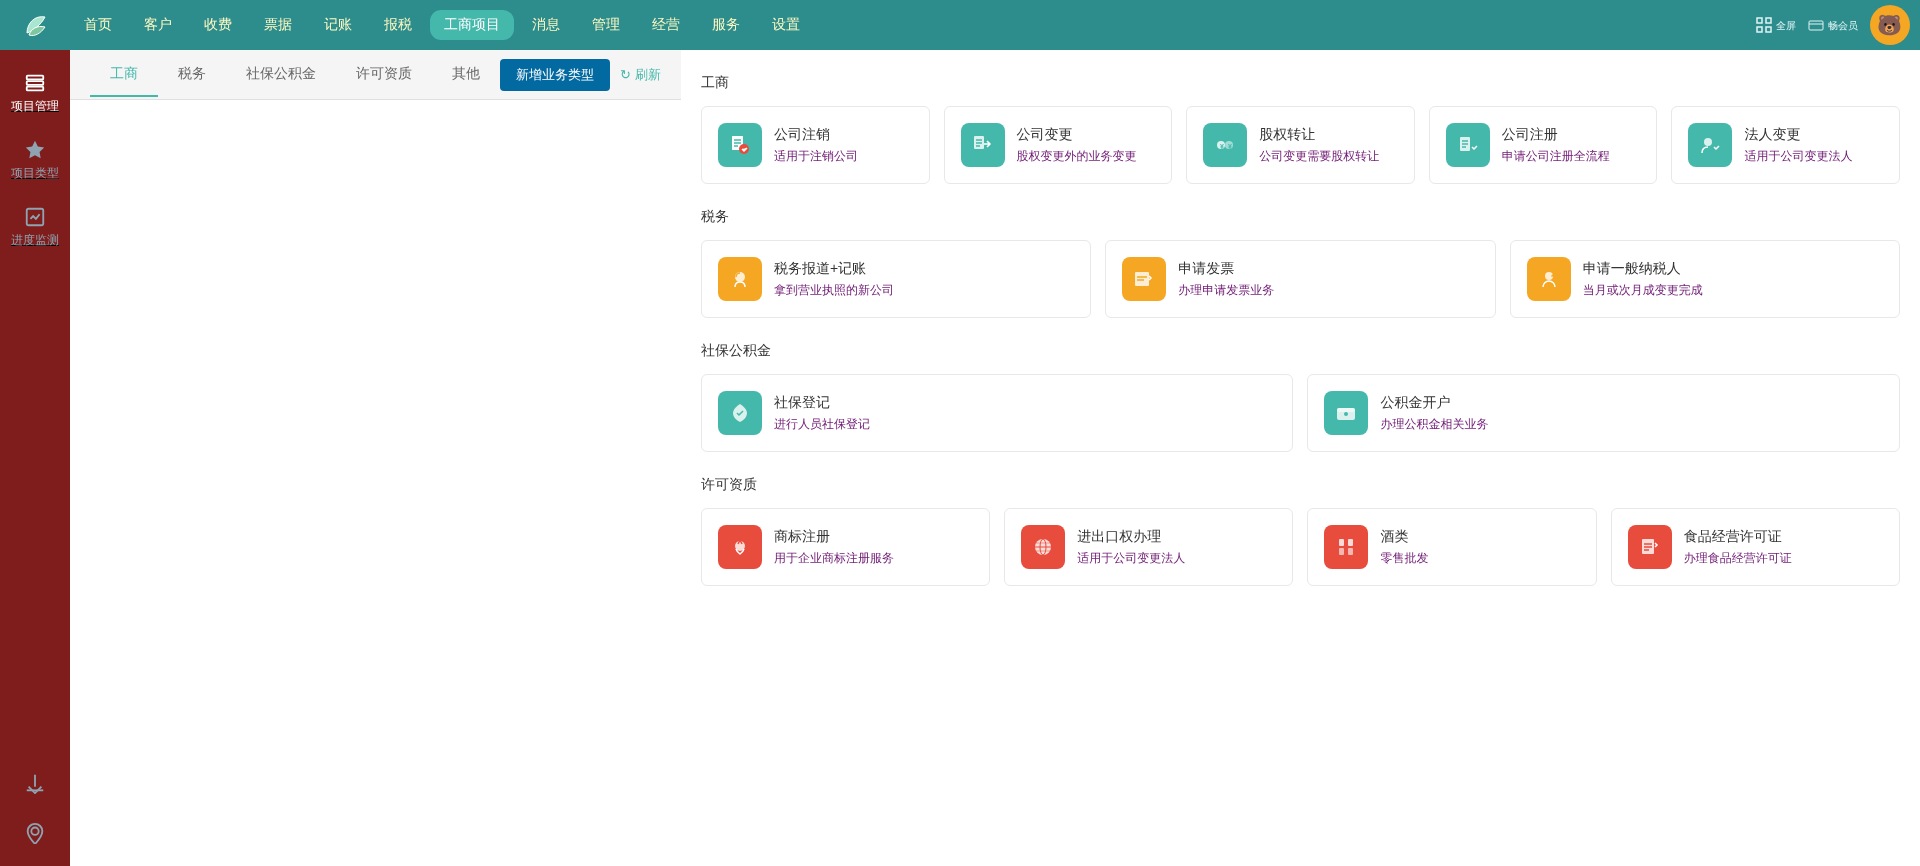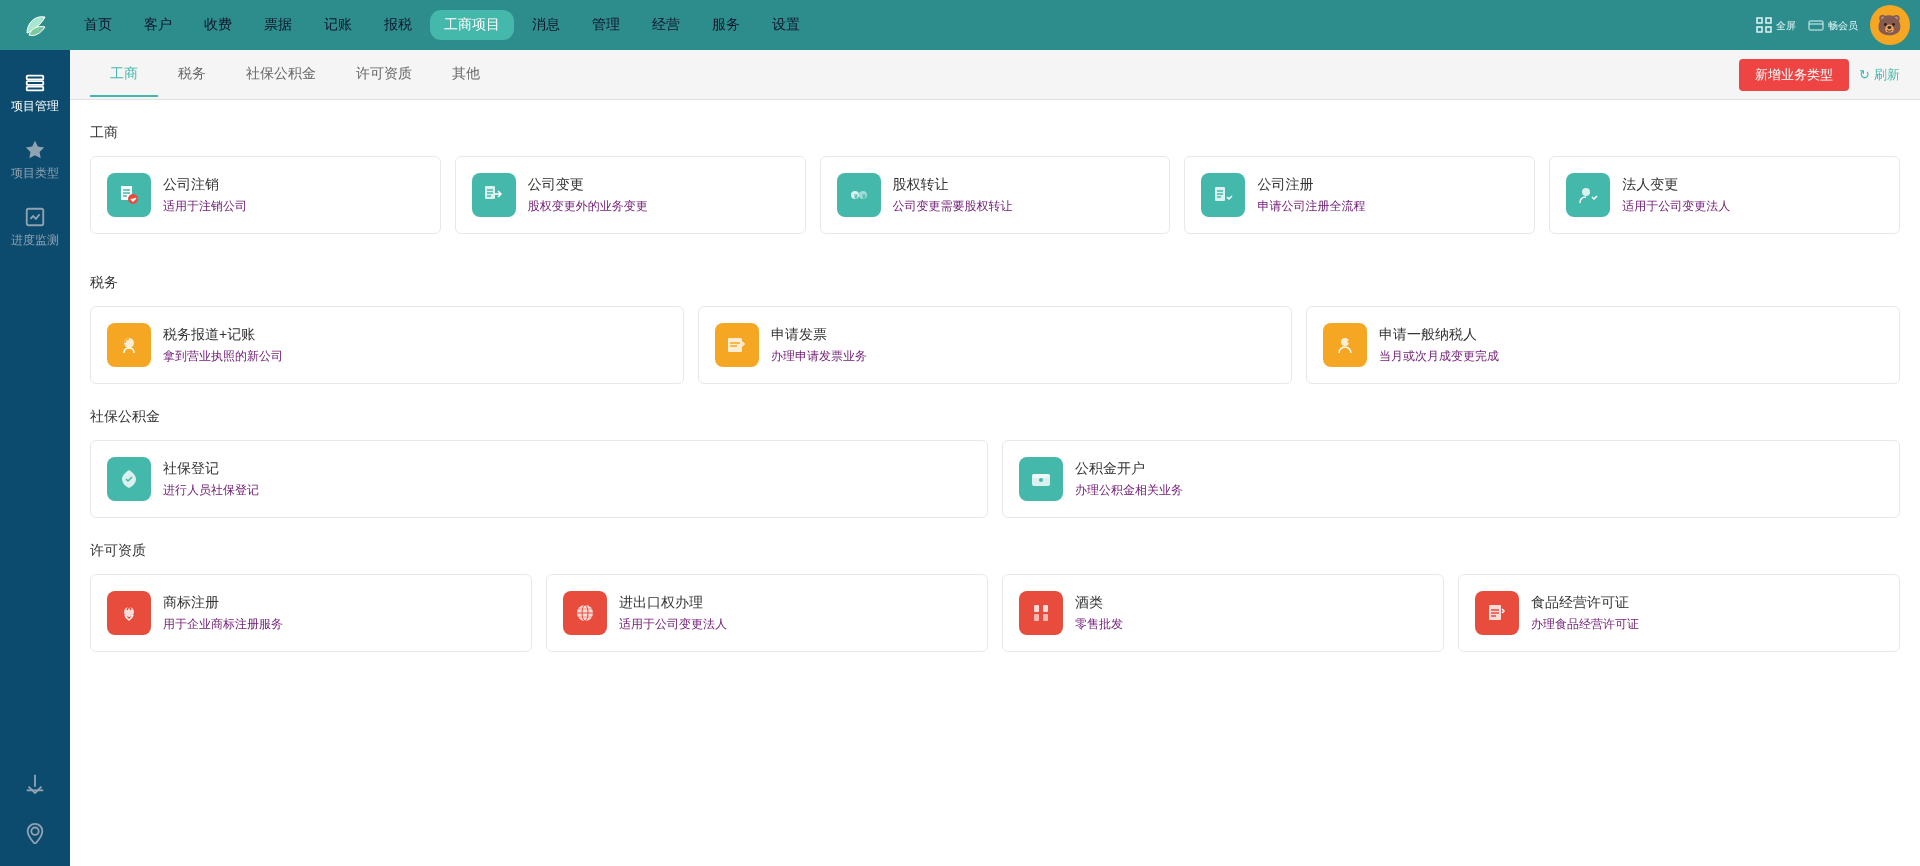--- a/index.html
+++ b/index.html
@@ -22,21 +22,21 @@
       margin-right: 10px;
     }
     .top-nav-logo svg { width: 32px; height: 32px; }
     .top-nav-items {
       display: flex;
       align-items: center;
       flex: 1;
       gap: 4px;
     }
     .top-nav-item {
-      color: #0f172a;
+      color: #fef9c3;
       padding: 6px 14px;
       border-radius: 4px;
       cursor: pointer;
       font-size: 14px;
       white-space: nowrap;
     }
     .top-nav-item.active {
       background: #45b8ac;
       color: #fff;
       border-radius: 11px;
@@ -69,26 +69,27 @@
     
     .main-layout {
       display: flex;
       flex: 1;
       overflow: hidden;
     }
 
     
     .sidebar {
       width: 70px;
-      background: #0c4a6e;
+      background: #7f1d1d;
       display: flex;
       flex-direction: column;
       align-items: center;
       padding-top: 10px;
       flex-shrink: 0;
+      text-decoration: underline;
     }
     .sidebar-item {
       display: flex;
       flex-direction: column;
       align-items: center;
       padding: 12px 8px;
       cursor: pointer;
       width: 100%;
       color: #8fa3b1;
       font-size: 12px;
@@ -101,21 +102,21 @@
       margin-bottom: 10px;
       display: flex;
       flex-direction: column;
       gap: 4px;
     }
 
     
     .content-area {
       flex: 1;
       display: flex;
-      flex-direction: column;
+      flex-direction: row;
       overflow: hidden;
       background: #fff;
     }
 
     
     .tab-bar {
       display: flex;
       align-items: center;
       background: #f5f5f5;
       border-bottom: 1px solid #e0e0e0;
@@ -136,21 +137,21 @@
       border-bottom-color: #45b8ac;
       font-weight: 500;
     }
     .tab-bar-right {
       margin-left: auto;
       display: flex;
       align-items: center;
       gap: 10px;
     }
     .btn-add-type {
-      background: #ef4444;
+      background: #0369a1;
       color: #fff;
       border: none;
       border-radius: 4px;
       padding: 7px 16px;
       font-size: 13px;
       cursor: pointer;
     }
     .btn-refresh {
       color: #45b8ac;
       background: none;
@@ -176,21 +177,21 @@
       margin-bottom: 14px;
       margin-top: 4px;
       font-weight: 500;
     }
 
     
     .cards-grid {
       display: grid;
       grid-template-columns: repeat(5, 1fr);
       gap: 14px;
-      margin-bottom: 40px;
+      margin-bottom: 24px;
     }
     .cards-grid-3 {
       display: grid;
       grid-template-columns: repeat(3, 1fr);
       gap: 14px;
       margin-bottom: 24px;
     }
     .cards-grid-2 {
       display: grid;
       grid-template-columns: repeat(2, 1fr);

